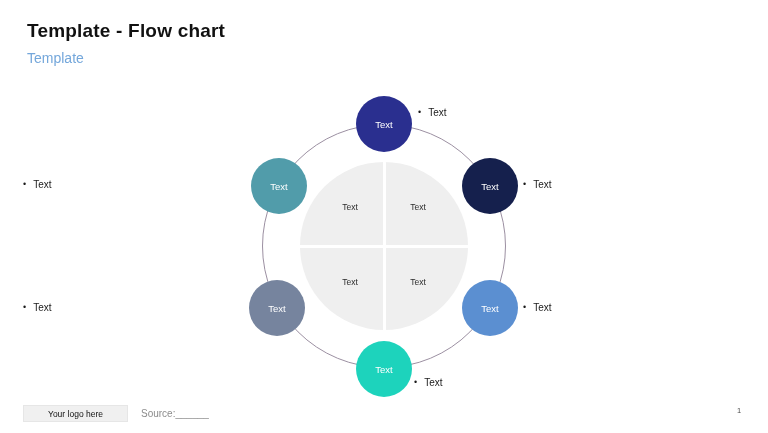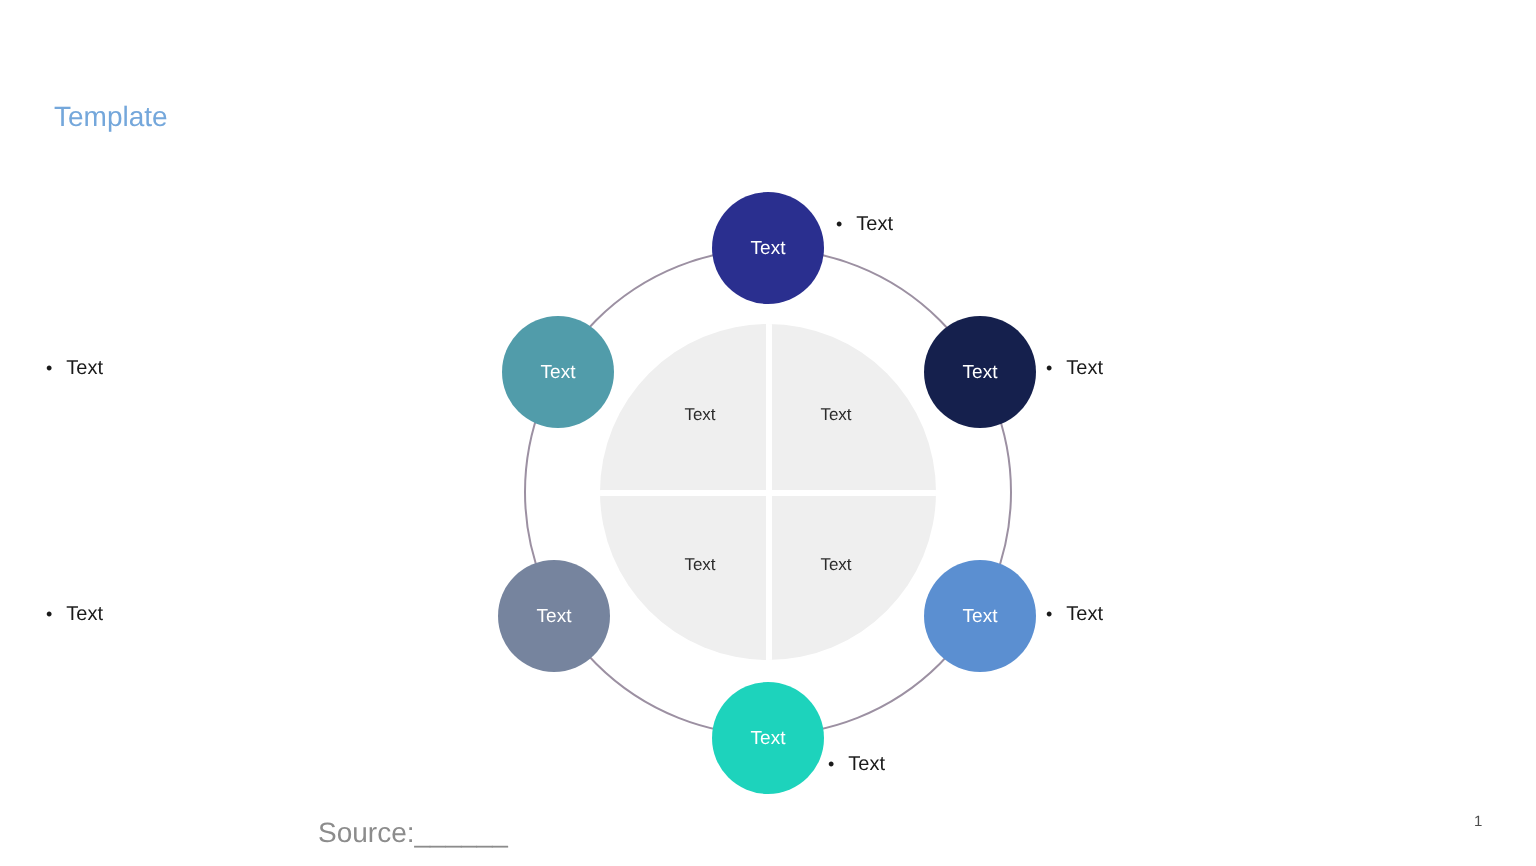--- a/index.html
+++ b/index.html
@@ -119,38 +119,39 @@
     background: #F0F0F0;
     border: 1px solid #E6E6E6;
     display: flex;
     align-items: center;
     justify-content: center;
     font-size: 8.5px;
     color: #111111;
   }
   .source {
     position: absolute;
-    left: 159px;
+    left: 141px;
     top: 408px;
-    font-size: 14px;
+    font-size: 10px;
     color: #8C8C8C;
   }
   .page-number {
     position: absolute;
     left: 737px;
     top: 406px;
     font-size: 7.5px;
     color: #4d4d4d;
   }
 </style>
 </head>
 <body>
 
 <div class="slide">
 
+  <div class="title">Template - Flow chart</div>
   <div class="subtitle" style="color: rgb(116, 167, 219);">Template</div>
 
   <div class="ring" style="border-color: rgb(156, 144, 162);"></div>
 
   <div class="center-circle" style="background-color: rgb(239, 239, 239);">
     <div class="divider-v"></div>
     <div class="divider-h"></div>
     <span class="quad-label quad-ul">Text</span>
     <span class="quad-label quad-ur">Text</span>
     <span class="quad-label quad-ll">Text</span>
@@ -194,16 +195,19 @@
   </div>
   <div class="bullet bullet-left-upper">
     <span class="dot">•</span>
     <span>Text</span>
   </div>
   <div class="bullet bullet-left-lower">
     <span class="dot">•</span>
     <span>Text</span>
   </div>
 
+  <div class="logo-box">
+    <span>Your logo here</span>
+  </div>
   <div class="source">Source:______</div>
   <div class="page-number">1</div>
 
 </div>
 
 </body></html>

